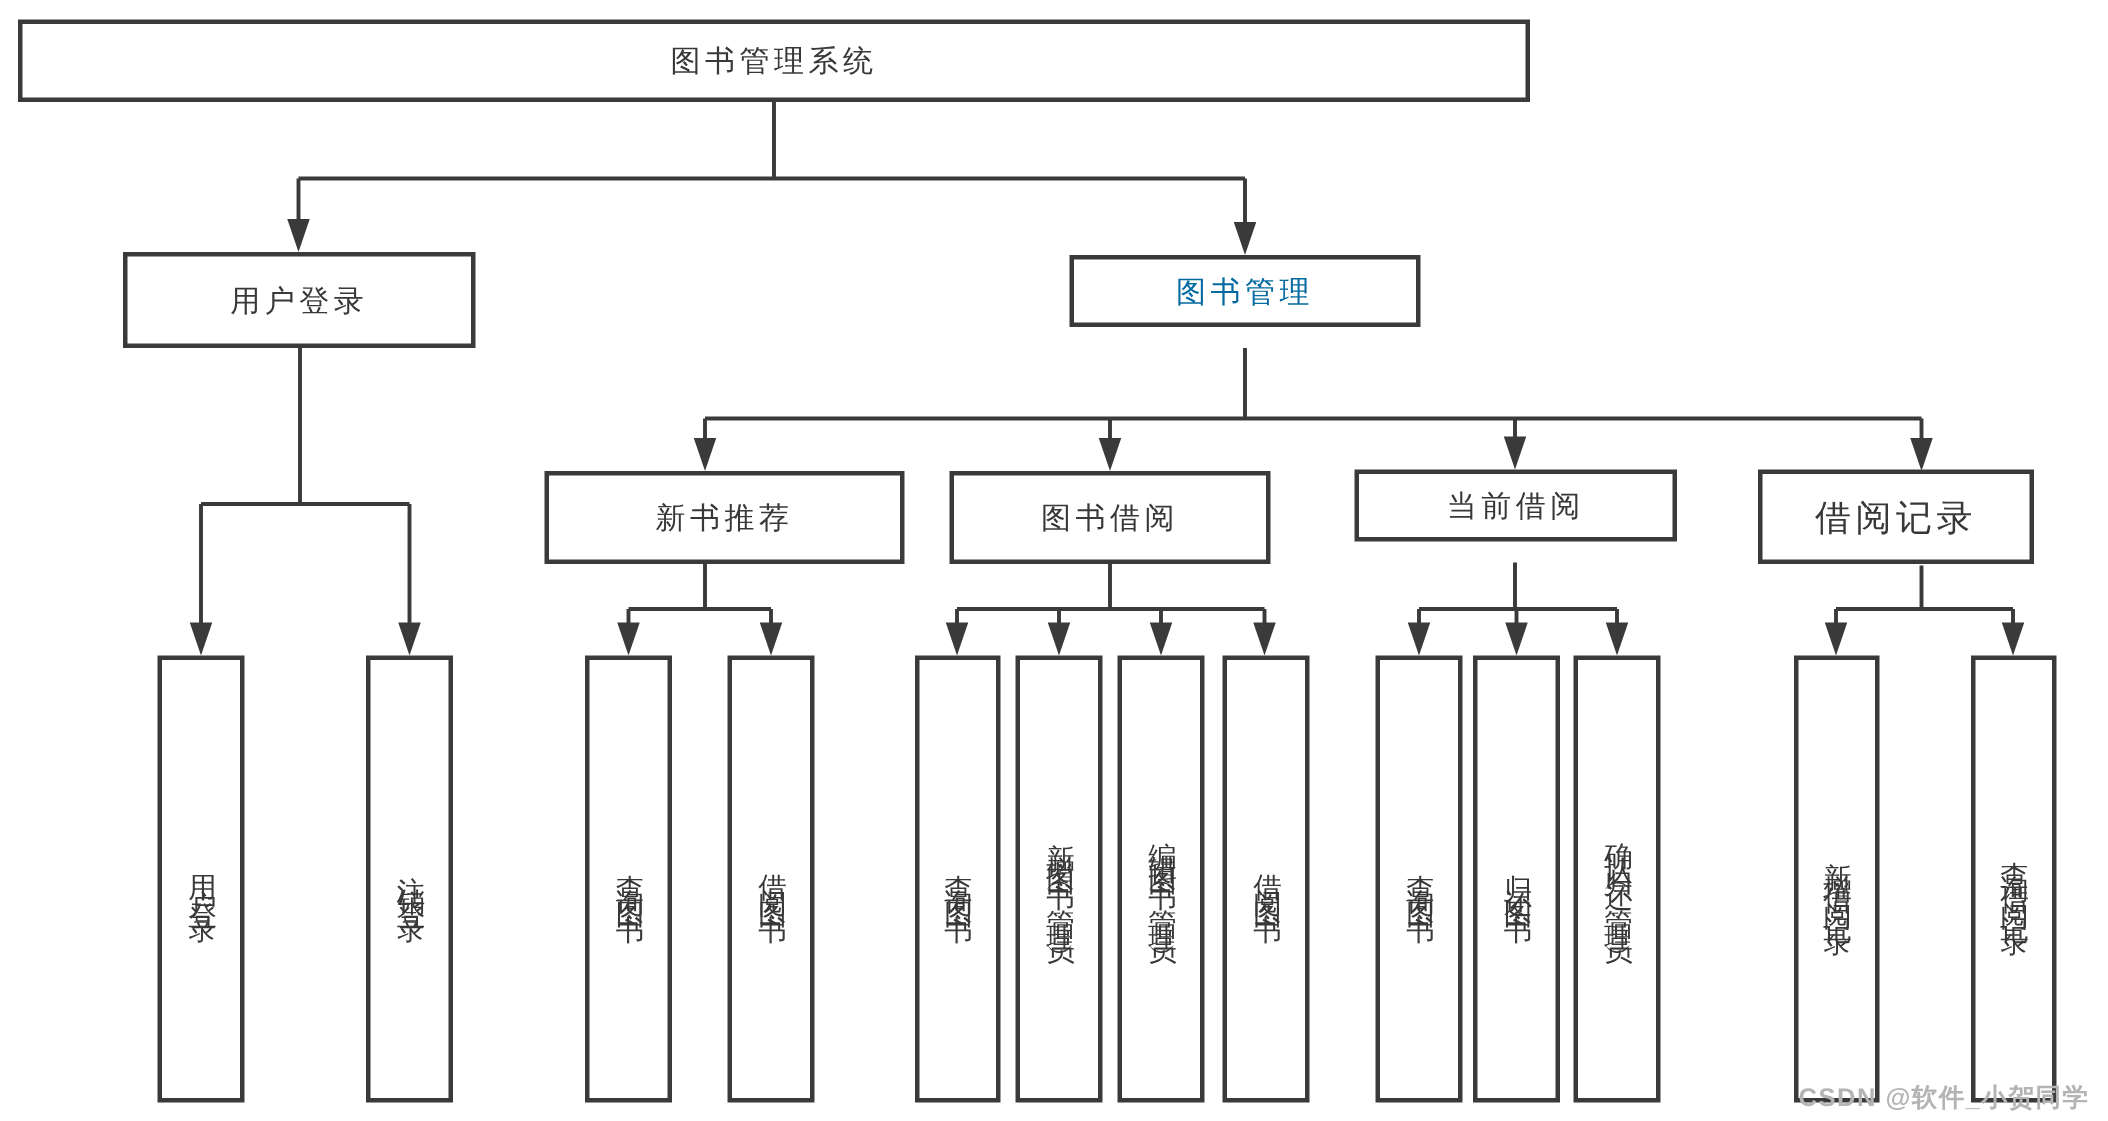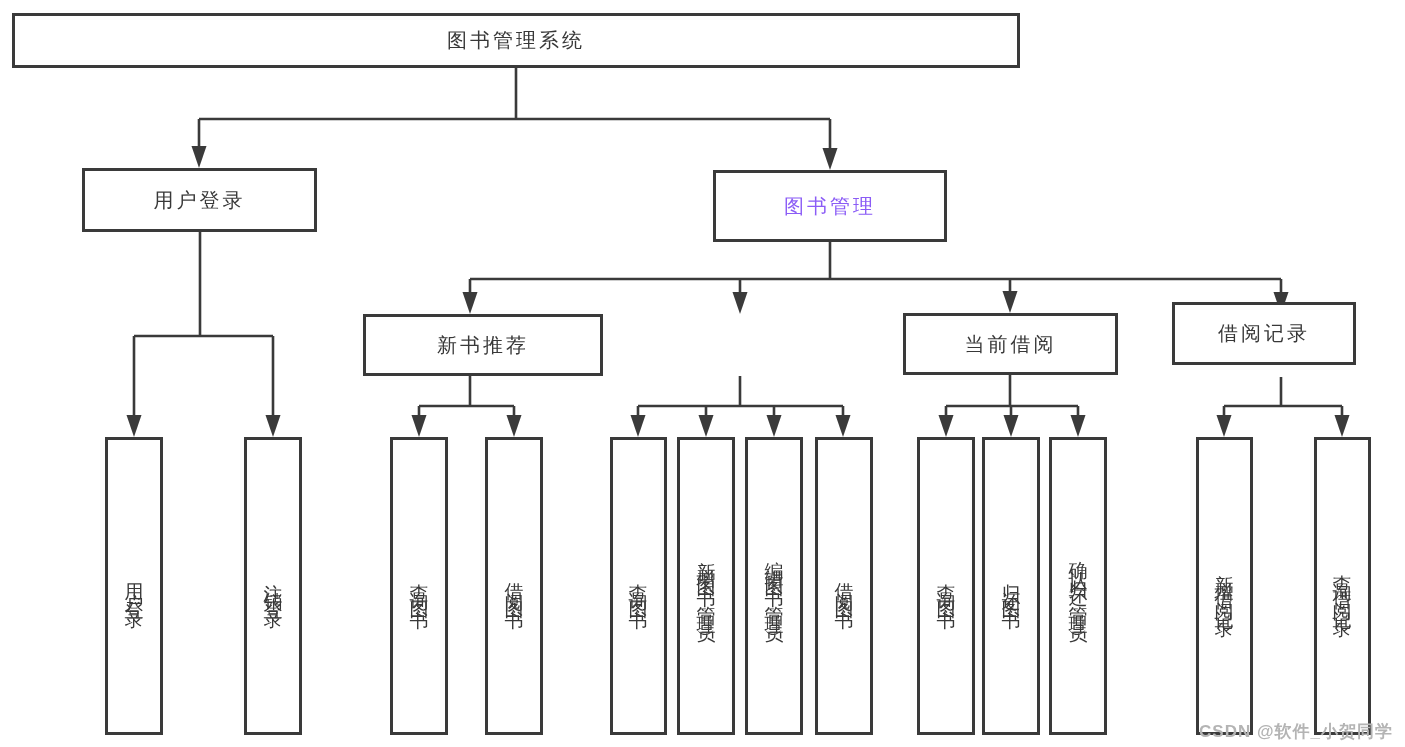--- a/index.html
+++ b/index.html
@@ -80,24 +80,25 @@
       <polygon points="946,437 938.5,415 953.5,415" fill="#3a3a3a"></polygon>
       <polygon points="1011,437 1003.5,415 1018.5,415" fill="#3a3a3a"></polygon>
       <polygon points="1078,437 1070.5,415 1085.5,415" fill="#3a3a3a"></polygon>
       <path d="M1281,377 V406 M1224,406 H1342 M1224,406 V419 M1342,406 V419" fill="none" stroke="#3a3a3a" stroke-width="2.6"></path>
       <polygon points="1224,437 1216.5,415 1231.5,415" fill="#3a3a3a"></polygon>
       <polygon points="1342,437 1334.5,415 1349.5,415" fill="#3a3a3a"></polygon>
     </svg>
 
   <div class="node h" style="left: 12px; top: 13px; width: 1008px; height: 55px; font-size: 20px; border-color: rgb(58, 58, 58); color: rgb(56, 56, 56);">图书管理系统</div>
     <div class="node h" style="left: 82px; top: 168px; width: 235px; height: 64px; font-size: 20px; border-color: rgb(58, 58, 58); color: rgb(56, 56, 56);">用户登录</div>
-    <div class="node h" style="left: 713px; top: 170px; width: 234px; height: 72px; font-size: 20px; border-color: rgb(58, 58, 58); color: #8b5cf6; font-family: Liberation Mono, monospace;">图书管理</div>
+    <div class="node h" style="left: 713px; top: 170px; width: 234px; height: 48px; font-size: 20px; border-color: rgb(58, 58, 58); color: #0369a1; font-family: Liberation Mono, monospace;">图书管理</div>
     <div class="node h" style="left: 363px; top: 314px; width: 240px; height: 62px; font-size: 20px; border-color: rgb(58, 58, 58); color: rgb(56, 56, 56);">新书推荐</div>
-    <div class="node h" style="left: 903px; top: 313px; width: 215px; height: 62px; font-size: 20px; border-color: rgb(58, 58, 58); color: rgb(56, 56, 56);">当前借阅</div>
-    <div class="node h" style="left: 1172px; top: 302px; width: 184px; height: 63px; font-size: 20px; border-color: rgb(58, 58, 58); color: rgb(56, 56, 56);">借阅记录</div>
+    <div class="node h" style="left: 633px; top: 314px; width: 214px; height: 62px; font-size: 20px; border-color: rgb(58, 58, 58); color: rgb(56, 56, 56);">图书借阅</div>
+    <div class="node h" style="left: 903px; top: 313px; width: 215px; height: 48px; font-size: 20px; border-color: rgb(58, 58, 58); color: rgb(56, 56, 56);">当前借阅</div>
+    <div class="node h" style="left: 1172px; top: 313px; width: 184px; height: 63px; font-size: 24px; border-color: rgb(58, 58, 58); color: rgb(56, 56, 56);">借阅记录</div>
     <div class="node v" style="left: 105px; top: 437px; width: 58px; height: 298px; font-size: 19px; border-color: rgb(58, 58, 58); color: rgb(56, 56, 56); line-height: 50px;">用户登录</div>
     <div class="node v" style="left: 244px; top: 437px; width: 58px; height: 298px; font-size: 19px; border-color: rgb(58, 58, 58); color: rgb(56, 56, 56); line-height: 50px;">注销登录</div>
     <div class="node v" style="left: 390px; top: 437px; width: 58px; height: 298px; font-size: 19px; border-color: rgb(58, 58, 58); color: rgb(56, 56, 56); line-height: 50px;">查询图书</div>
     <div class="node v" style="left: 485px; top: 437px; width: 58px; height: 298px; font-size: 19px; border-color: rgb(58, 58, 58); color: rgb(56, 56, 56); line-height: 50px;">借阅图书</div>
     <div class="node v" style="left: 610px; top: 437px; width: 57px; height: 298px; font-size: 19px; border-color: rgb(58, 58, 58); color: rgb(56, 56, 56); line-height: 49px;">查询图书</div>
     <div class="node v" style="left: 677px; top: 437px; width: 58px; height: 298px; font-size: 19px; border-color: rgb(58, 58, 58); color: rgb(56, 56, 56); line-height: 50px;">新增图书（管理员）</div>
     <div class="node v" style="left: 745px; top: 437px; width: 58px; height: 298px; font-size: 19px; border-color: rgb(58, 58, 58); color: rgb(56, 56, 56); line-height: 50px;">编辑图书（管理员）</div>
     <div class="node v" style="left: 815px; top: 437px; width: 58px; height: 298px; font-size: 19px; border-color: rgb(58, 58, 58); color: rgb(56, 56, 56); line-height: 50px;">借阅图书</div>
     <div class="node v" style="left: 917px; top: 437px; width: 58px; height: 298px; font-size: 19px; border-color: rgb(58, 58, 58); color: rgb(56, 56, 56); line-height: 50px;">查询图书</div>
     <div class="node v" style="left: 982px; top: 437px; width: 58px; height: 298px; font-size: 19px; border-color: rgb(58, 58, 58); color: rgb(56, 56, 56); line-height: 50px;">归还图书</div>

